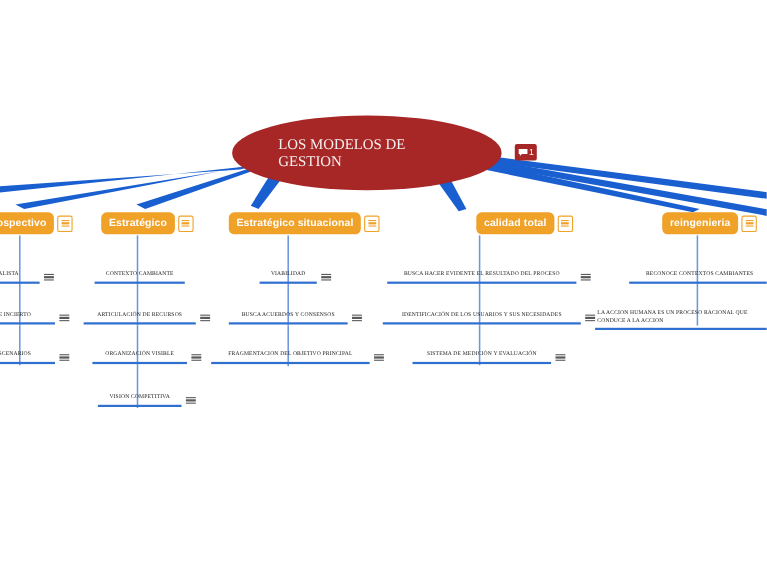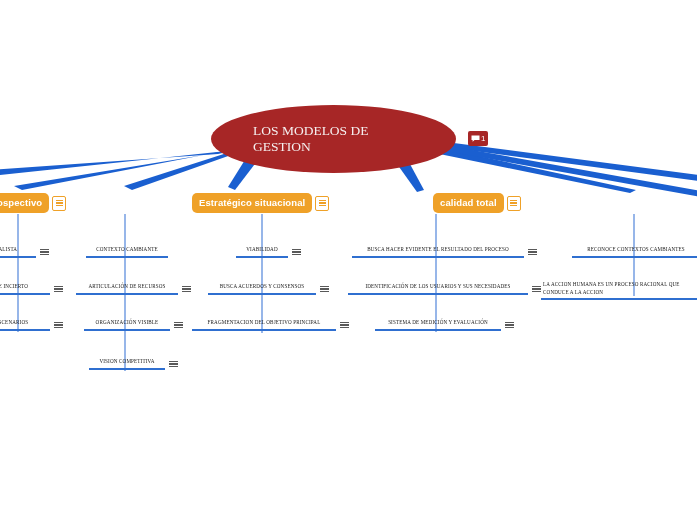--- a/index.html
+++ b/index.html
@@ -234,20 +234,28 @@
   </div>
   <div class="leaf" style="left:-44px; top:319px;">
     <div class="leaf-box" style="width:90px;">ON DE ESCENARIOS</div>
     <div class="leaf-icon">
         <i></i>
         <i></i>
         <i></i>
       </div>
   </div>
 
+  <div class="branch" style="left:92px; top:193px;">
+    <div class="branch-box">Estratégico</div>
+    <div class="note-icon">
+        <i></i>
+        <i></i>
+        <i></i>
+      </div>
+  </div>
 
   <div class="leaf" style="left:86px; top:246px;">
     <div class="leaf-box" style="width:78px;">CONTEXTO CAMBIANTE</div>
   </div>
   <div class="leaf" style="left:76px; top:283px;">
     <div class="leaf-box" style="width:98px;">ARTICULACIÓN DE RECURSOS</div>
     <div class="leaf-icon">
         <i></i>
         <i></i>
         <i></i>
@@ -263,21 +271,21 @@
   </div>
   <div class="leaf" style="left:89px; top:358px;">
     <div class="leaf-box" style="width:72px;">VISION COMPETITIVA</div>
     <div class="leaf-icon">
         <i></i>
         <i></i>
         <i></i>
       </div>
   </div>
 
-  <div class="branch" style="left:180px; top:193px;padding-left:12px;">
+  <div class="branch" style="left:196px; top:193px;padding-left:12px;">
     <div class="branch-box">Estratégico situacional</div>
     <div class="note-icon">
         <i></i>
         <i></i>
         <i></i>
       </div>
   </div>
 
   <div class="leaf" style="left:236px; top:246px;">
     <div class="leaf-box" style="width:48px;">VIABILIDAD</div>
@@ -331,20 +339,28 @@
   </div>
   <div class="leaf" style="left:375px; top:319px;">
     <div class="leaf-box" style="width:122px;">SISTEMA DE MEDICIÓN Y EVALUACIÓN</div>
     <div class="leaf-icon">
         <i></i>
         <i></i>
         <i></i>
       </div>
   </div>
 
+  <div class="branch" style="left:602px; top:193px;">
+    <div class="branch-box">reingenieria</div>
+    <div class="note-icon">
+        <i></i>
+        <i></i>
+        <i></i>
+      </div>
+  </div>
 
   <div class="leaf" style="left:572px; top:246px;">
     <div class="leaf-box" style="width:124px;">RECONOCE CONTEXTOS CAMBIANTES</div>
   </div>
   <div class="leaf" style="left:541px; top:281px;">
     <div class="leaf-box" style="width:156px; text-align:left;">LA ACCION HUMANA ES UN PROCESO RACIONAL QUE
 CONDUCE A LA ACCION</div>
   </div>
 
 </div>

